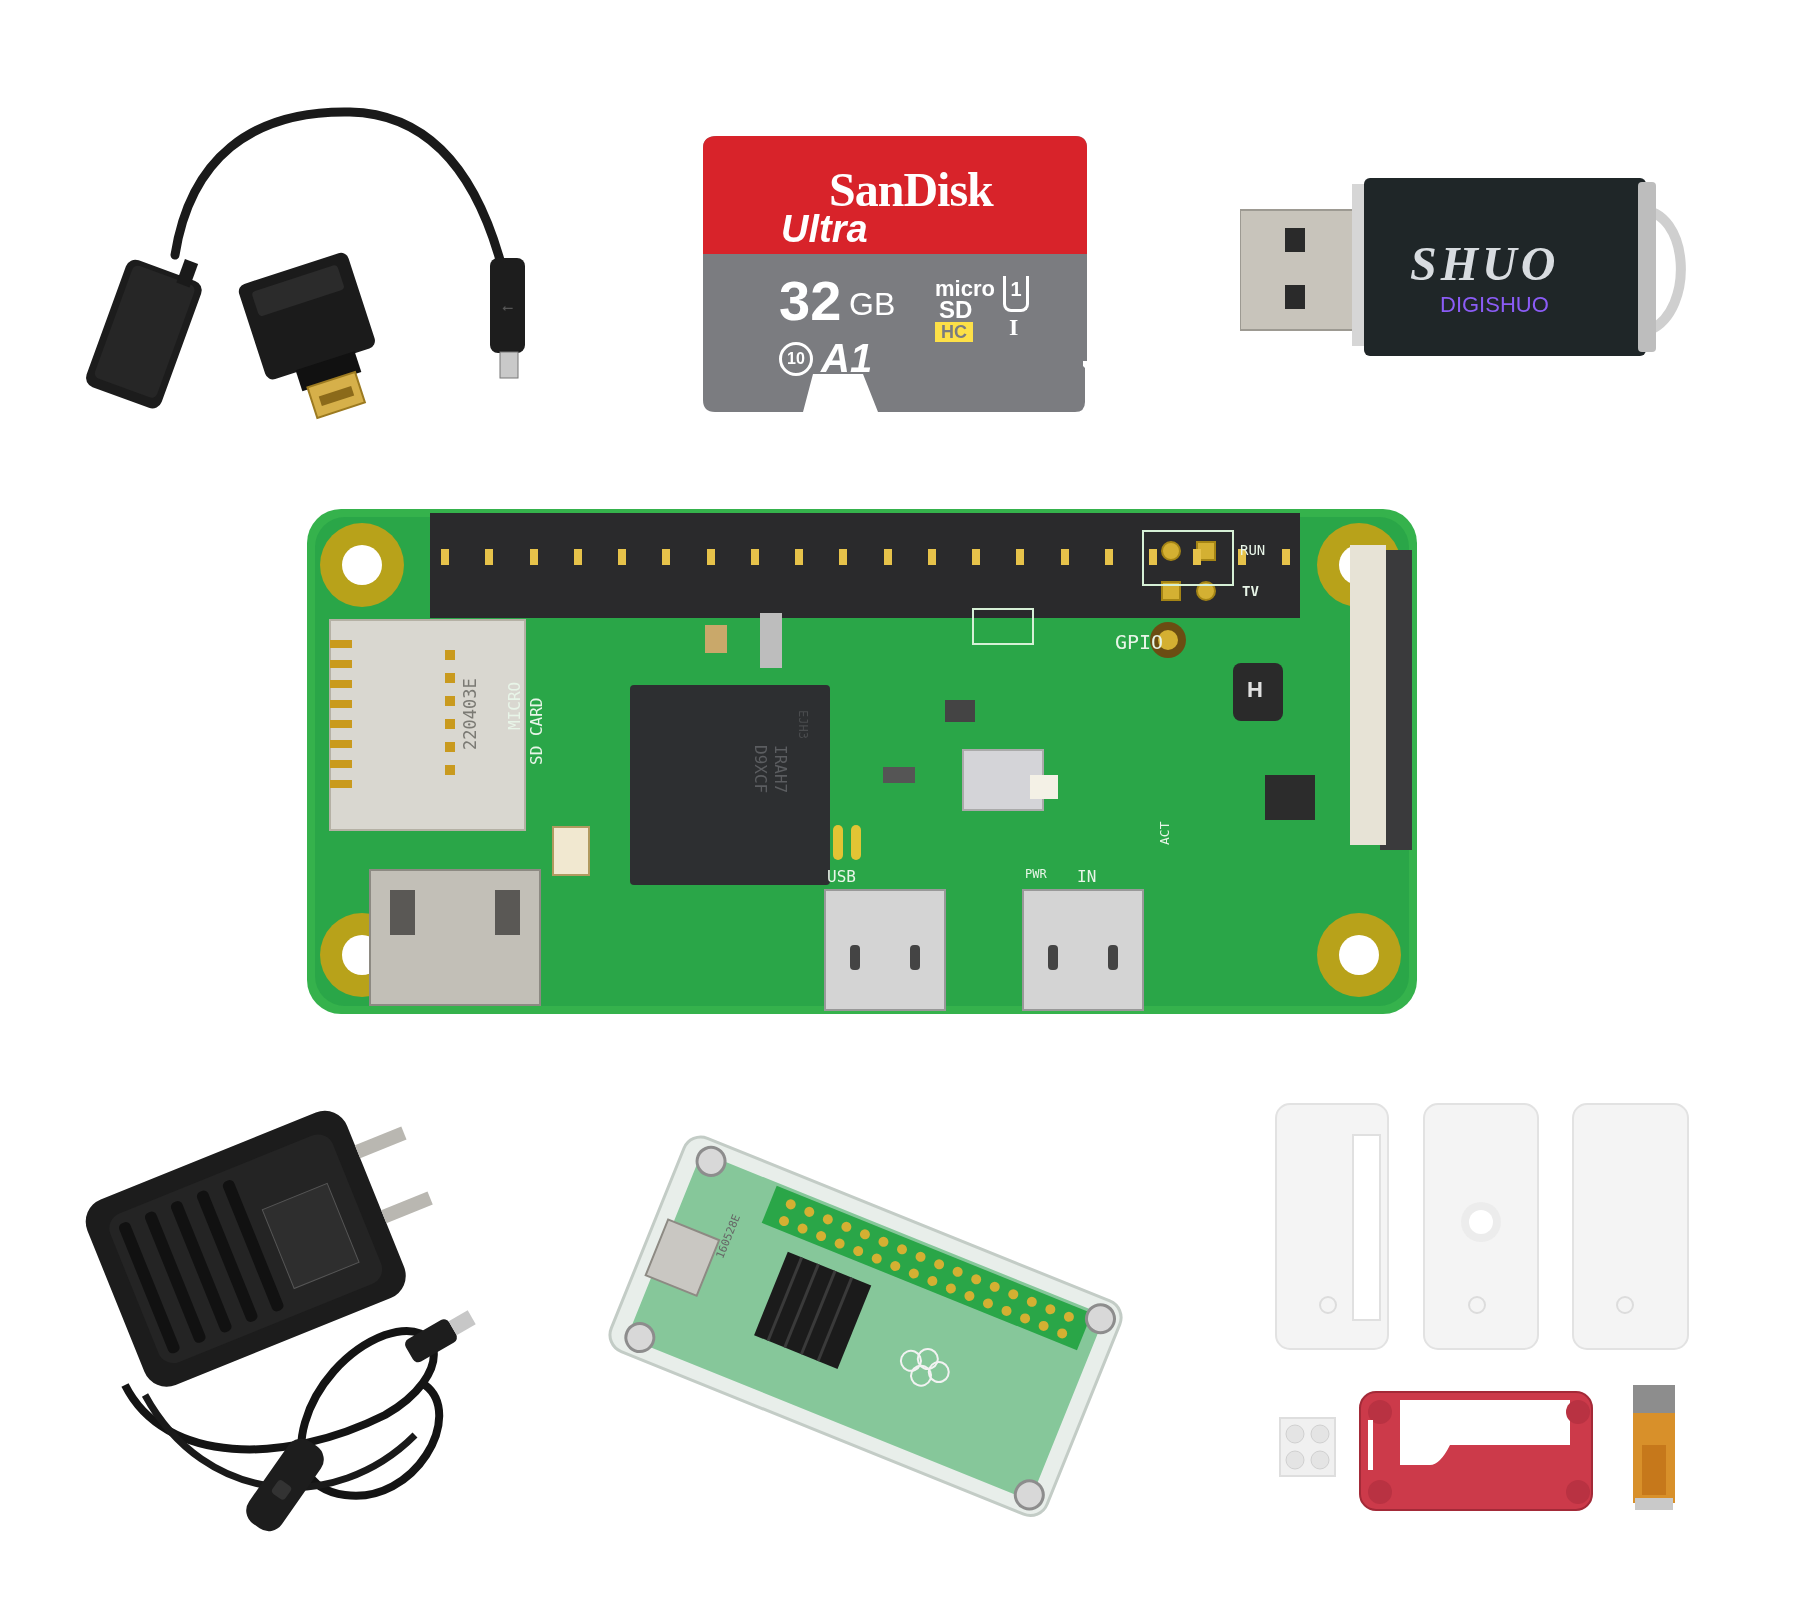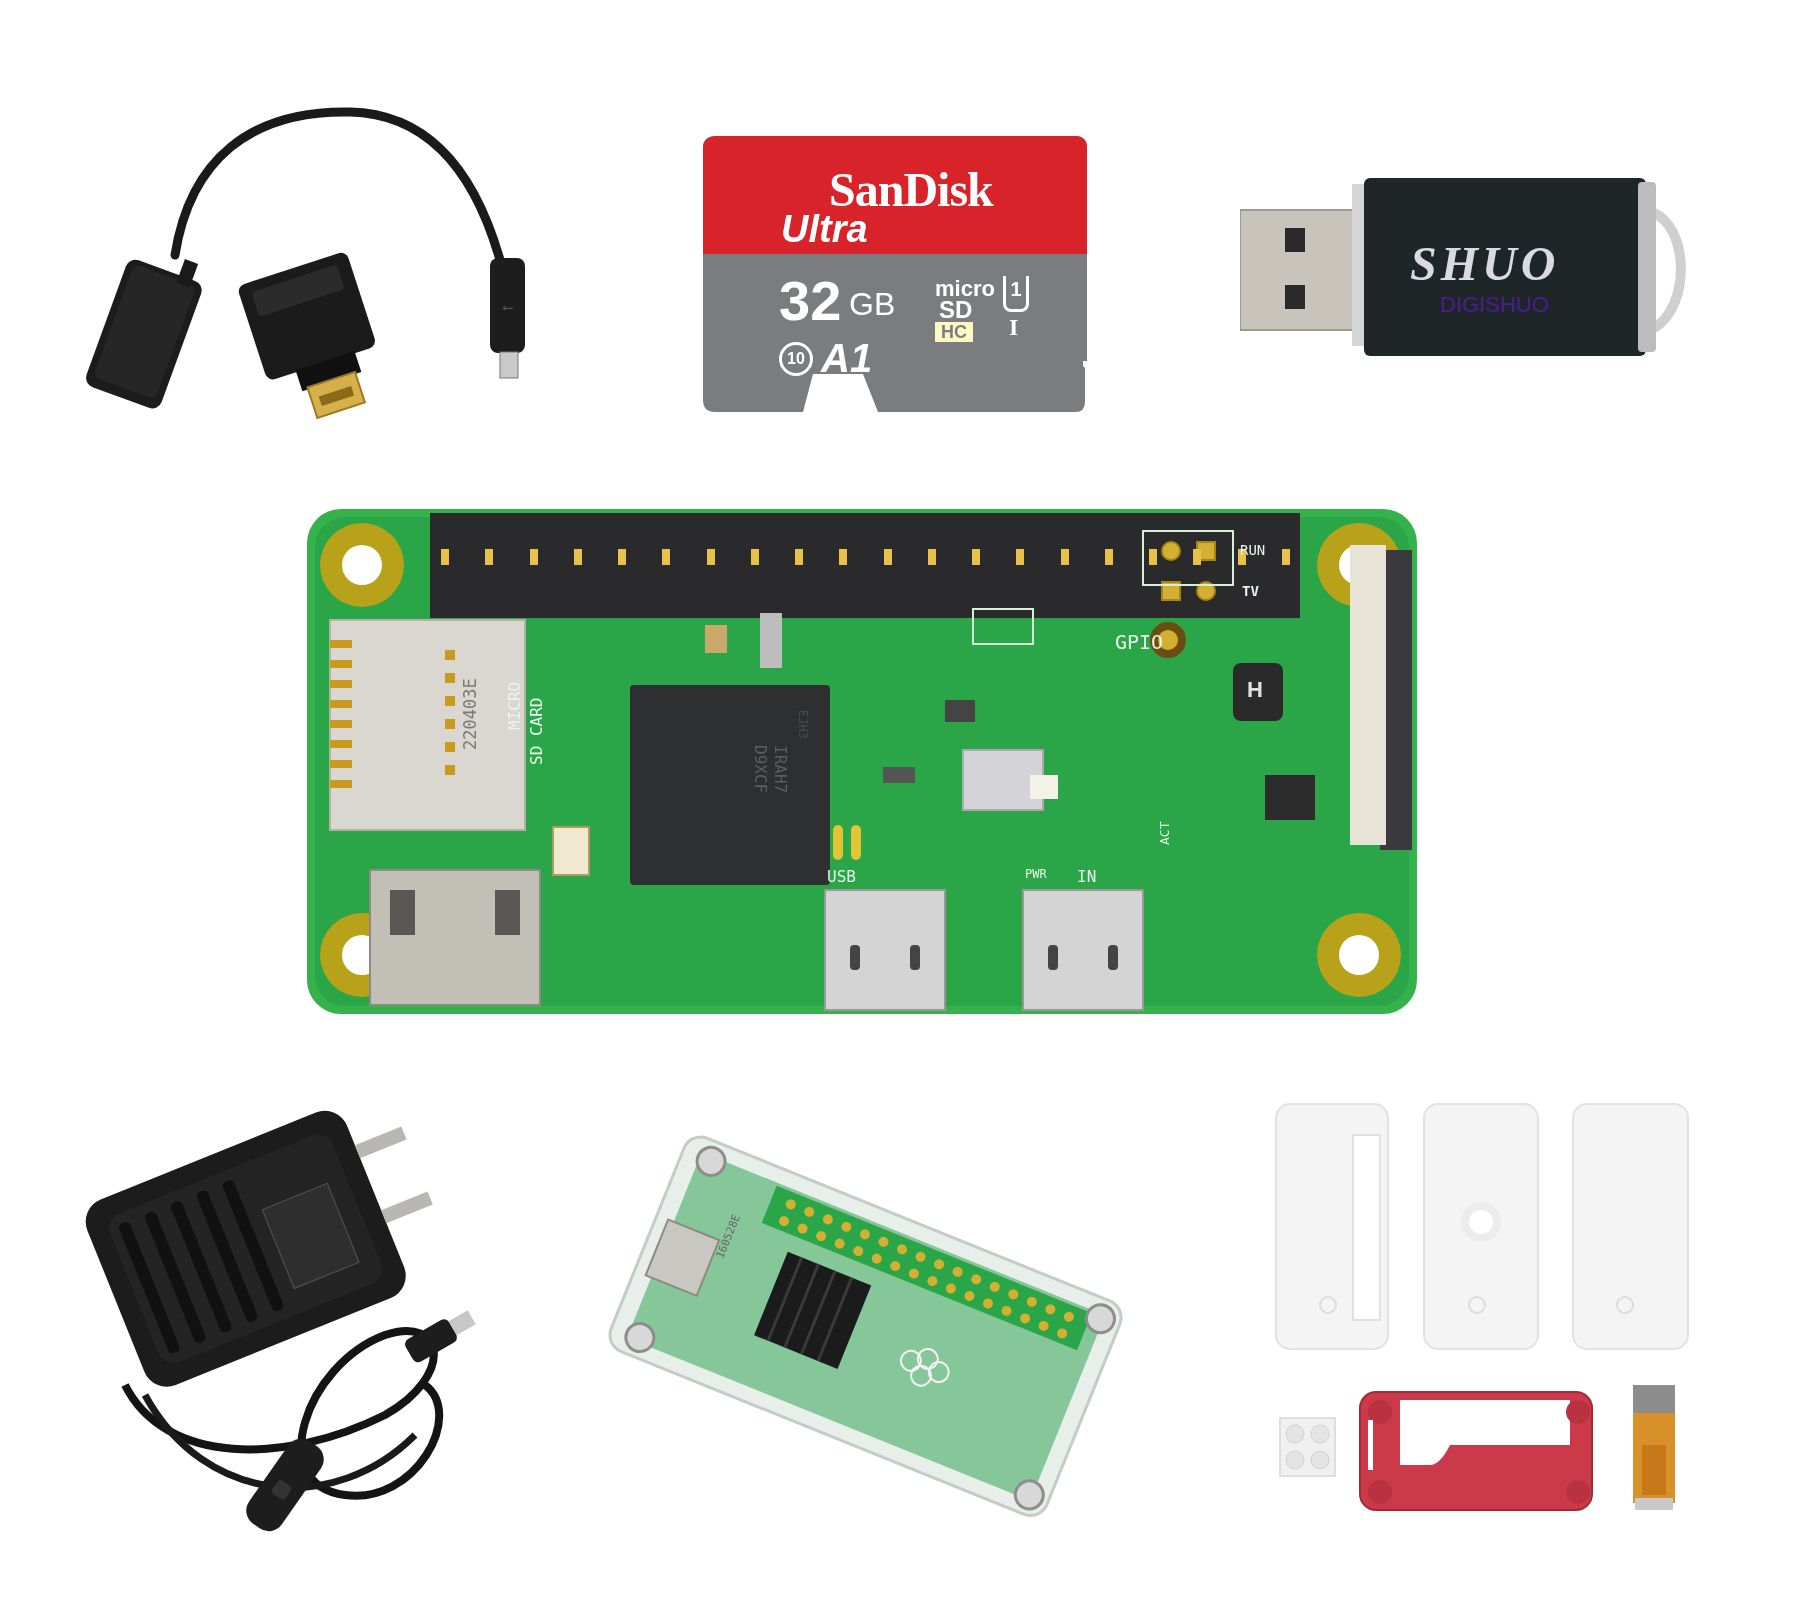--- a/index.html
+++ b/index.html
@@ -46,21 +46,21 @@
   <div class="abs serif" style="left:78px;top:26px;color:#fff;font-size:48px;font-weight:bold;letter-spacing:-1px;margin-left:48px;">SanDisk</div>
   <div class="abs txt" style="left:78px;top:72px;color:#fff;font-size:38px;font-weight:bold;font-style:italic;">Ultra</div>
   <div class="abs txt" style="left:76px;top:132px;color:#fff;font-size:56px;font-weight:bold;">32</div>
   <div class="abs txt" style="left:146px;top:150px;color:#fff;font-size:32px;">GB</div>
   <div class="abs txt" style="left:76px;top:206px;width:34px;height:34px;border:3px solid #fff;border-radius:50%;box-sizing:border-box;color:#fff;font-size:16px;font-weight:bold;text-align:center;line-height:28px;">
     <span>10</span>
   </div>
   <div class="abs txt" style="left:118px;top:200px;color:#fff;font-size:40px;font-weight:bold;font-style:italic;">A1</div>
   <div class="abs txt" style="left:232px;top:140px;color:#fff;font-size:22px;font-weight:bold;">micro</div>
   <div class="abs txt" style="left:236px;top:160px;color:#fff;font-size:24px;font-weight:bold;">SD</div>
-  <div class="abs txt" style="left:232px;top:186px;color:#7b7c80;background:#fef9c3;font-size:18px;font-weight:bold;padding:0 6px;line-height:20px;">HC</div>
+  <div class="abs txt" style="left:232px;top:186px;color:#7b7c80;background:#fde047;font-size:18px;font-weight:bold;padding:0 6px;line-height:20px;">HC</div>
   <div class="abs txt" style="left:300px;top:140px;width:26px;height:36px;border:3px solid #fff;border-top:none;border-radius:0 0 8px 8px;box-sizing:border-box;color:#fff;font-size:20px;font-weight:bold;text-align:center;line-height:26px;">
     <span>1</span>
   </div>
   <div class="abs serif" style="left:306px;top:178px;color:#fff;font-size:24px;font-weight:bold;">I</div>
 </div>
 
 <div class="abs" style="left:1240px;top:170px;width:460px;height:210px;">
   <svg width="460" height="210" viewBox="0 0 460 210">
 
     <rect x="0" y="40" width="125" height="120" fill="#c8c4bb" stroke="#9d9a92" stroke-width="2"></rect>
@@ -68,21 +68,21 @@
     <rect x="45" y="115" width="20" height="24" fill="#2a2a2a"></rect>
 
     <rect x="112" y="14" width="14" height="162" fill="#d6d6d6"></rect>
 
     <path d="M400 40 C 450 40, 455 140, 410 160" fill="none" stroke="#cfcfcf" stroke-width="10"></path>
 
     <rect x="124" y="8" width="282" height="178" rx="6" fill="#1f2628"></rect>
     <rect x="398" y="12" width="18" height="170" rx="4" fill="#bdbdbd"></rect>
   </svg>
   <div class="abs serif" style="left:170px;top:66px;color:#d8dce0;font-size:48px;font-weight:bold;font-style:italic;letter-spacing:4px;">SHUO</div>
-  <div class="abs txt" style="left:200px;top:122px;color:#4c1d95;font-size:22px;">DIGISHUO</div>
+  <div class="abs txt" style="left:200px;top:122px;color:#8b5cf6;font-size:22px;">DIGISHUO</div>
 </div>
 
 <div class="abs" style="left:305px;top:505px;width:1120px;height:520px;">
   <svg width="1120" height="520" viewBox="0 0 1120 520">
 
     <rect x="2" y="4" width="1110" height="505" rx="34" fill="#35b24c"></rect>
     <rect x="10" y="12" width="1094" height="489" rx="30" fill="#2aa648"></rect>
 
     <g fill="#b8a21a">
       <circle cx="57" cy="60" r="42"></circle>

